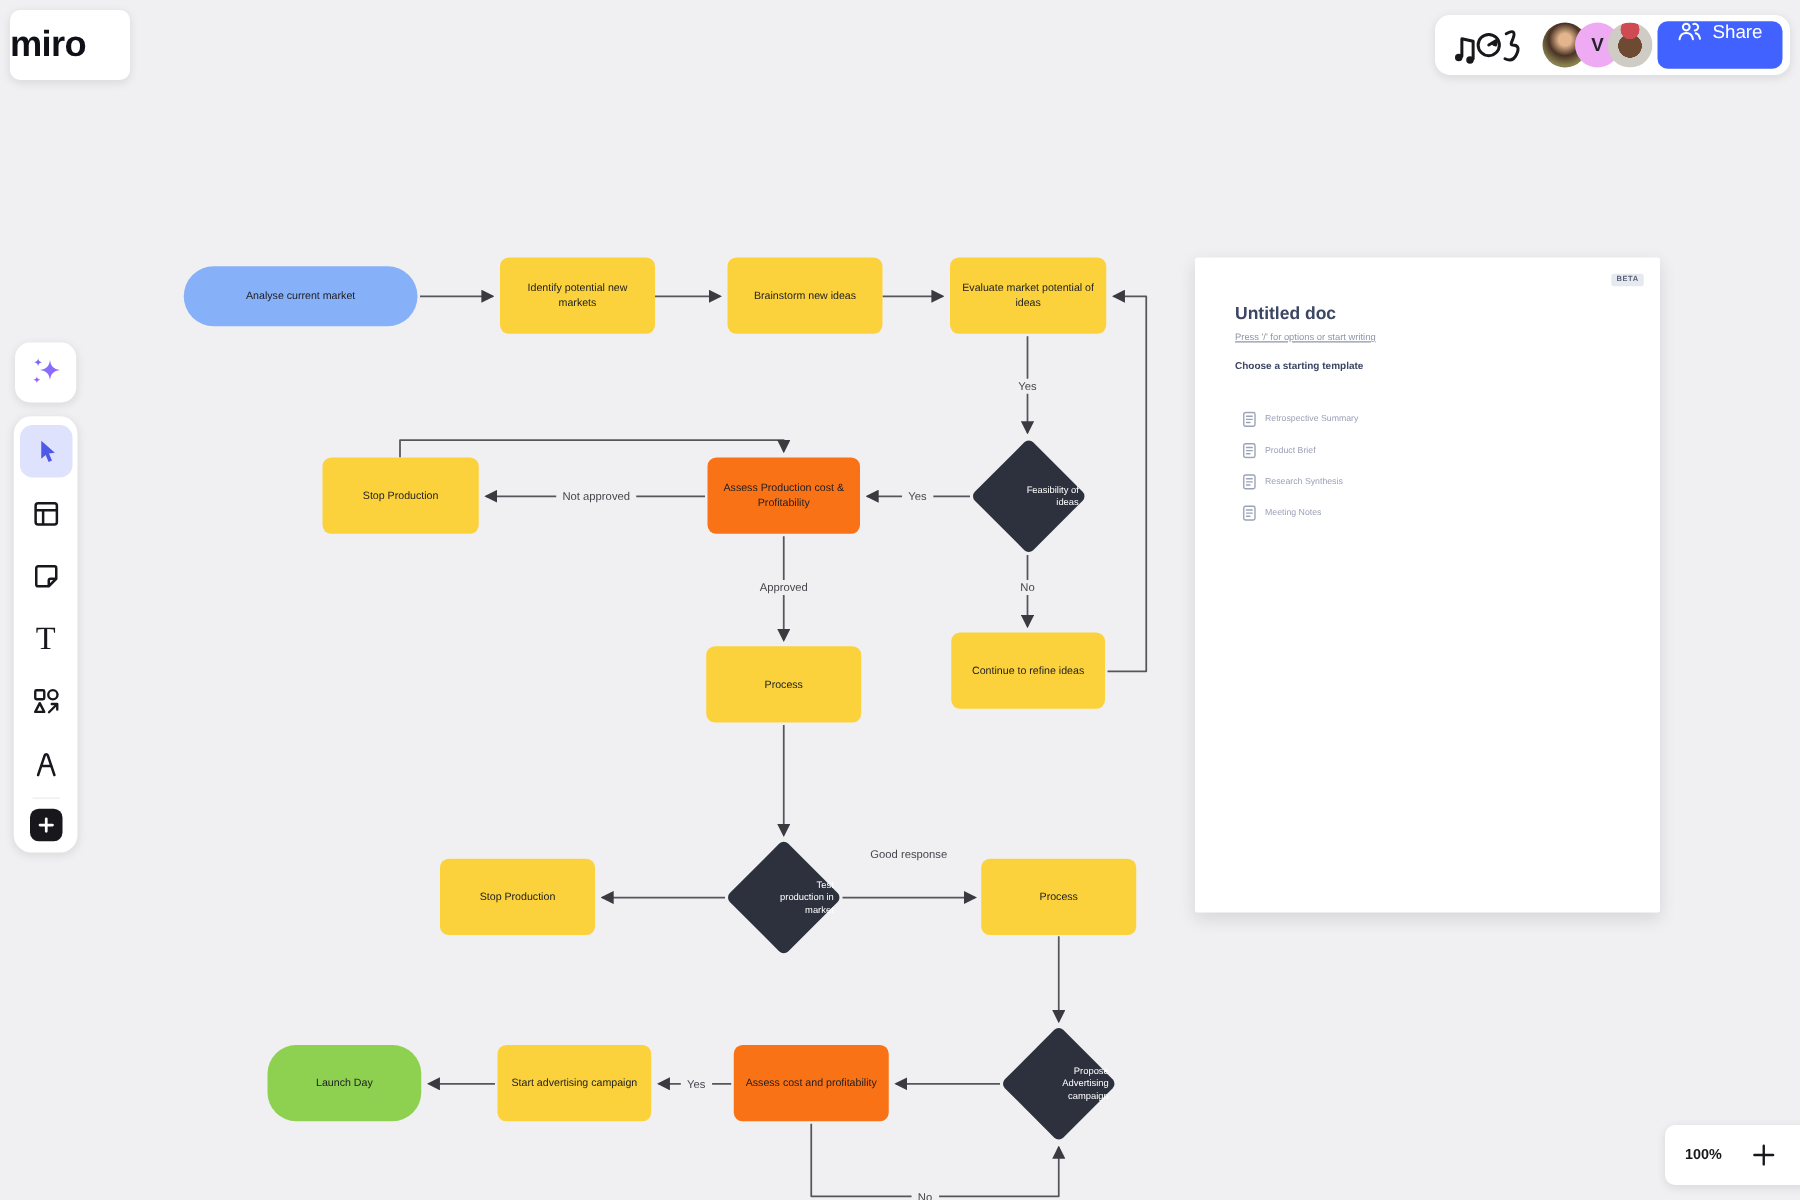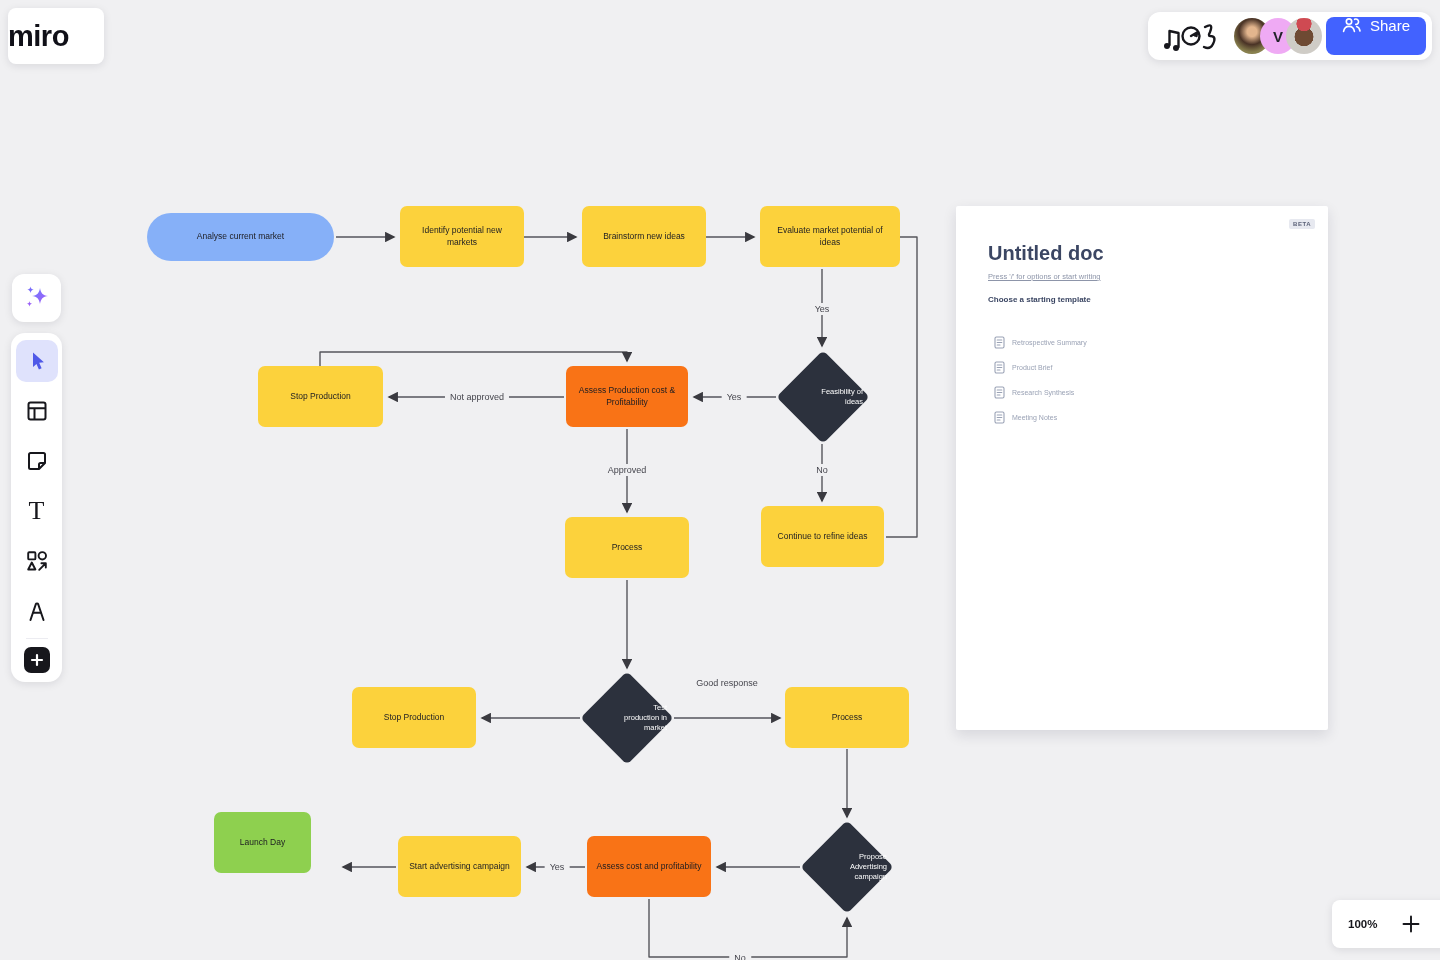--- a/index.html
+++ b/index.html
@@ -59,21 +59,21 @@
     line-height:1.3;white-space:pre-line;width:80px;}
   .edge-label{position:absolute;transform:translate(-50%,-50%);font-size:9px;color:#45454d;
     background:#f0f0f2;padding:1px 5px;white-space:nowrap;}
 
   
   .doc-panel{position:absolute;left:956px;top:206px;width:372px;height:524px;background:#fff;
     border-radius:2px;box-shadow:0 5px 14px rgba(25,25,55,.12);box-sizing:border-box;
     padding:36px 32px 0 32px;}
   .beta-badge{position:absolute;top:13px;right:13px;background:#e7e9f0;color:#5b6278;
     font-size:6px;font-weight:700;letter-spacing:.5px;padding:2px 4px;border-radius:2px;}
-  .doc-title{font-size:20px;font-weight:600;color:#3b4663;margin:0 0 7px;cursor:text;}
+  .doc-title{font-size:14px;font-weight:600;color:#3b4663;margin:0 0 7px;cursor:text;}
   .doc-sub{font-size:7.5px;color:#8d95a9;margin:0 0 14px;text-decoration:underline;}
   .doc-heading{font-size:8px;font-weight:700;color:#3b4663;margin:0 0 26px;}
   .tpl-item{display:flex;align-items:center;gap:7px;padding:6px 0 6px 6px;cursor:pointer;color:#9aa2b5;}
   .tpl-item span{font-size:7px;}
 
   
   .zoom-card{position:absolute;left:1332px;top:900px;width:124px;height:48px;border-radius:8px;
     display:flex;align-items:center;gap:24px;padding:0 16px;box-sizing:border-box;}
   .zoom-level{font-size:11.5px;font-weight:600;color:#17171c;cursor:pointer;}
   .zoom-plus{cursor:pointer;display:flex;align-items:center;}
@@ -191,21 +191,21 @@
     <polyline points="800,867 717,867" marker-end="url(#ah)"></polyline>
     <polyline points="585,867 527,867" marker-end="url(#ah)"></polyline>
     <polyline points="396,867 343,867" marker-end="url(#ah)"></polyline>
     <polyline points="649,899 649,957 847,957 847,918" marker-end="url(#ah)"></polyline>
   </g>
 </svg>
 
 <div class="node pill" style="left:147px;top:213px;width:187px;height:48px;">Analyse current market</div>
 <div class="node yellow" style="left:400px;top:206px;width:124px;height:61px;">Identify potential new markets</div>
 <div class="node yellow" style="left:582px;top:206px;width:124px;height:61px;">Brainstorm new ideas</div>
-<div class="node yellow" style="left:760px;top:206px;width:140px;height:61px;">Evaluate market potential of ideas</div>
+<div class="node yellow" style="left:760px;top:206px;width:125px;height:61px;">Evaluate market potential of ideas</div>
 
 <div class="diamond" style="left:777px;top:351px;">
   <div class="shape"></div>
   <div class="dlabel">Feasibility of
 ideas</div>
 </div>
 
 <div class="node orange" style="left:566px;top:366px;width:122px;height:61px;">Assess Production cost &amp;
 Profitability</div>
 <div class="node yellow" style="left:258px;top:366px;width:125px;height:61px;">Stop Production</div>
@@ -224,21 +224,21 @@
 
 <div class="diamond" style="left:801px;top:821px;">
   <div class="shape"></div>
   <div class="dlabel">Propose
 Advertising
 campaign</div>
 </div>
 
 <div class="node orange" style="left:587px;top:836px;width:124px;height:61px;">Assess cost and profitability</div>
 <div class="node yellow" style="left:398px;top:836px;width:123px;height:61px;">Start advertising campaign</div>
-<div class="node green" style="left:214px;top:812px;width:97px;height:61px;">Launch Day</div>
+<div class="node green" style="left:214px;top:836px;width:123px;height:61px;border-radius:23px;">Launch Day</div>
 
 <div class="edge-label" style="left:822px;top:309px;">Yes</div>
 <div class="edge-label" style="left:734px;top:397px;">Yes</div>
 <div class="edge-label" style="left:477px;top:397px;">Not approved</div>
 <div class="edge-label" style="left:627px;top:470px;">Approved</div>
 <div class="edge-label" style="left:822px;top:470px;">No</div>
 <div class="edge-label" style="left:727px;top:683px;">Good response</div>
 <div class="edge-label" style="left:557px;top:867px;">Yes</div>
 <div class="edge-label" style="left:740px;top:958px;">No</div>
 

